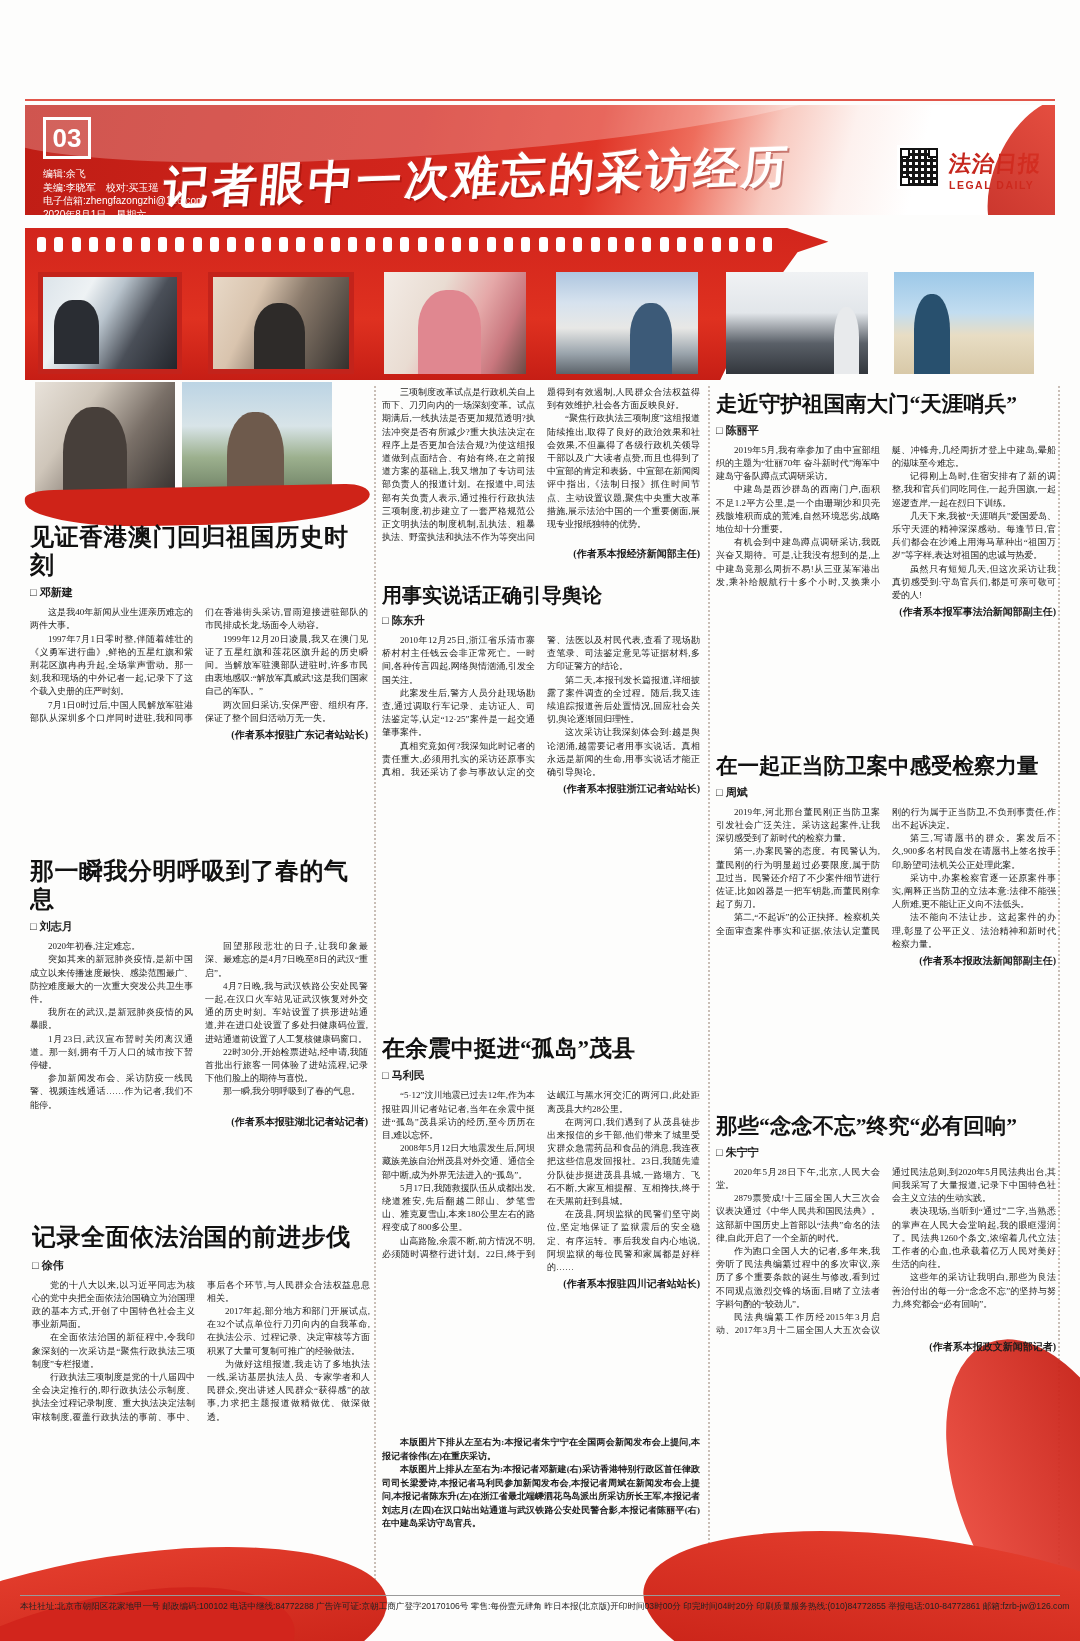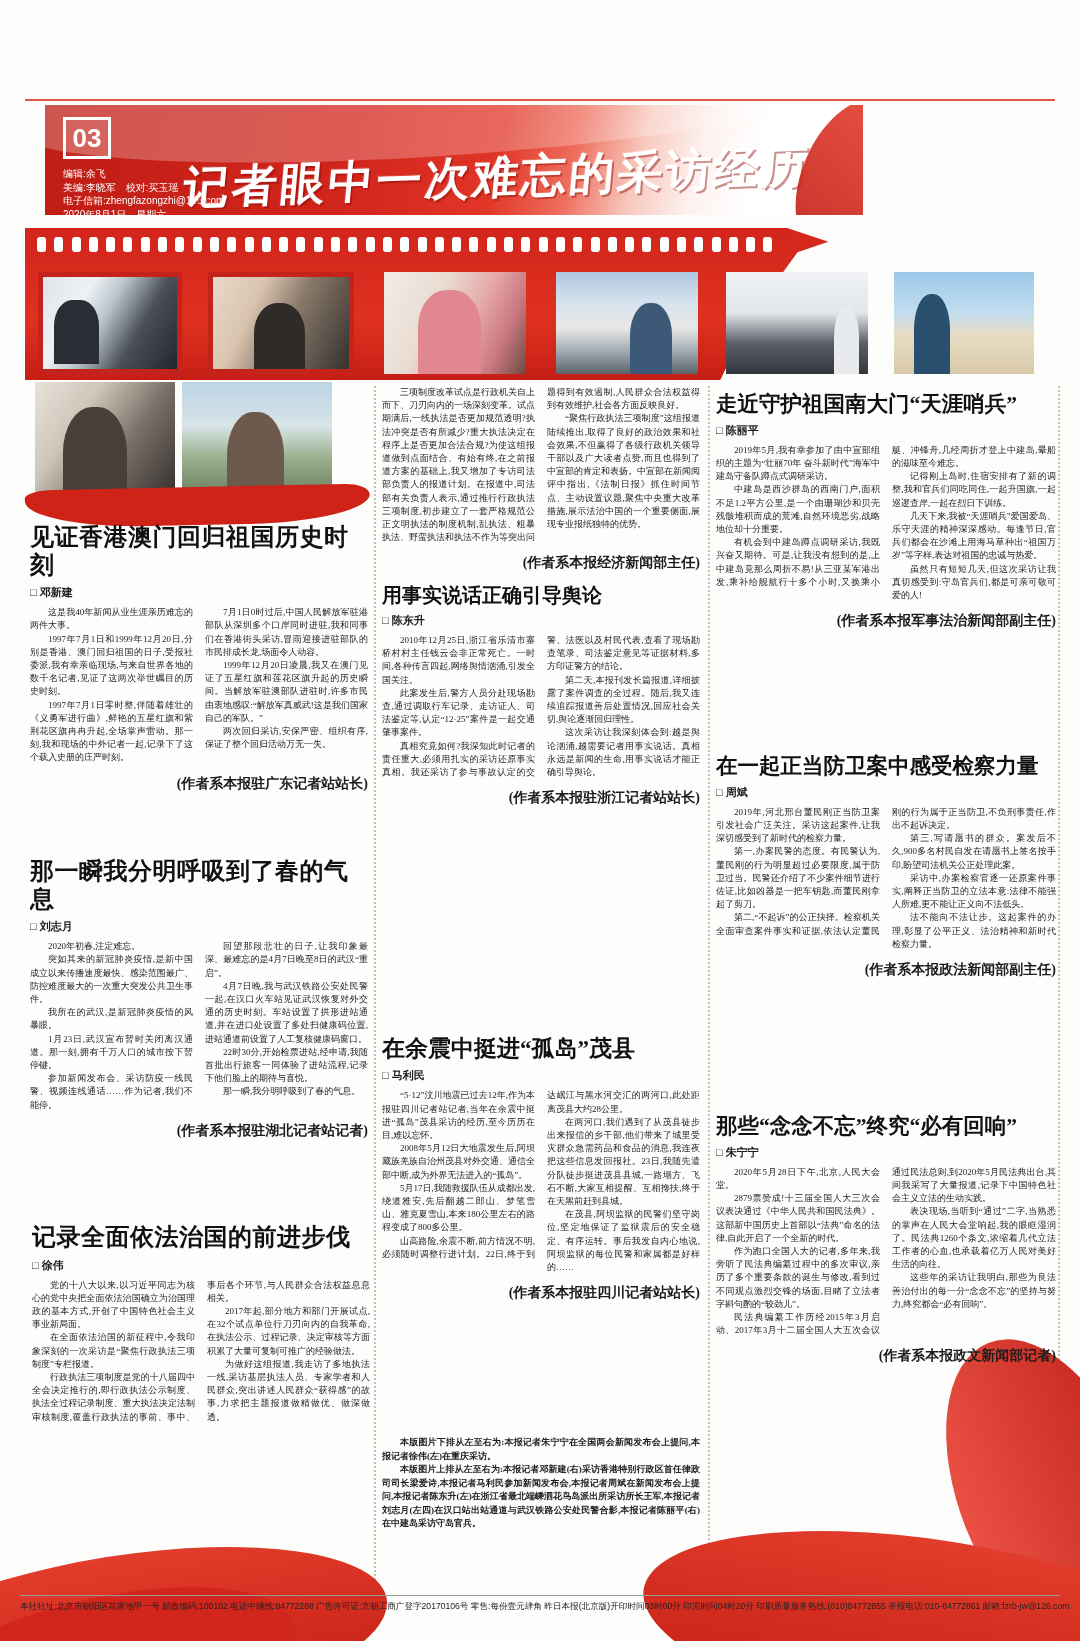--- a/index.html
+++ b/index.html
@@ -2,23 +2,23 @@
 <html><head>
 <meta charset="utf-8">
 <style>
   * { margin:0; padding:0; box-sizing:border-box; }
   html,body { background:#e8e6e2; }
   .page { position:relative; width:1080px; height:1641px; background:#fdfdfc; margin:0 auto;
           overflow:hidden; font-family:"Liberation Serif", serif; color:#1c1c1c; }
 
   
   .top-rule { position:absolute; left:25px; top:99px; width:1030px; height:2px; background:#e2564a; }
-  .banner { position:absolute; left:25px; top:105px; width:818px; height:110px;
+  .banner { position:absolute; left:25px; top:105px; width:1030px; height:110px;
     background:linear-gradient(104deg,#bf1d15 0%,#d2251c 38%,#e03527 55%,#ee6d5c 64%,#f8c9bf 72%,#fdf1ee 79%,#ffffff 86%);
-    overflow:hidden;margin-left:20px; }
+    overflow:hidden; }
   .banner::before { content:""; position:absolute; left:-40px; top:-70px; width:900px; height:120px;
     background:rgba(255,255,255,.25); border-radius:50%; transform:rotate(-4deg); }
   .banner::after { content:""; position:absolute; right:-30px; top:-10px; width:90px; height:160px;
     background:linear-gradient(200deg,#e8402f,#c01c13); border-radius:50%; transform:rotate(24deg); opacity:.9; }
   .page-num { position:absolute; left:18px; top:12px; width:48px; height:42px; border:3px solid #fff;
     color:#fff; font-size:26px; font-weight:bold; display:flex; align-items:center; justify-content:center;
     font-family:"Liberation Sans", sans-serif; background:rgba(255,255,255,.08); }
   .editor-info { position:absolute; left:18px; top:62px; color:#fff; font-size:10px; line-height:1.35;
     font-family:"Liberation Sans", sans-serif; white-space:nowrap; }
   .masthead-title { position:absolute; left:140px; top:42px; width:640px; color:#fff; font-size:45px;
@@ -69,21 +69,21 @@
 
   .art-block { position:absolute; overflow:hidden; z-index:2; }
   .art-block h2 { font-weight:900; color:#111; line-height:1.15; margin:4px 0 6px; }
   .hl-l { font-size:24px; letter-spacing:.5px; }
   .hl-c1 { font-size:20px; }
   .hl-c2 { font-size:23px; }
   .hl-r { font-size:21.5px; }
   .byline { font-size:11px; font-weight:bold; margin:2px 0 6px; font-family:"Liberation Sans", sans-serif; }
   .art { column-count:2; column-gap:12px; }
   .art p { font-size:9px; line-height:13.2px; text-align:justify; text-indent:2em; }
-  .attr { font-size:14px; font-weight:bold; text-align:right; margin-top:10px; }
+  .attr { font-size:10px; font-weight:bold; text-align:right; margin-top:3px; }
   .caption p { font-size:9px; line-height:13.5px; text-align:justify; text-indent:2em; font-weight:bold; color:#222; }
 
   
   .footer-rule { position:absolute; left:20px; top:1595px; width:1040px; height:1px; background:#9a9a9a; z-index:3; }
   .footer-text { position:absolute; left:20px; top:1601px; width:1040px; text-align:center; font-size:8.6px;
     color:#222; font-family:"Liberation Sans", sans-serif; z-index:3; white-space:nowrap; }
   .swoosh { position:absolute; z-index:1; background:linear-gradient(180deg,#e23c2c,#c51e14); border-radius:50%; }
   .sw-bl { left:-150px; bottom:-85px; width:540px; height:170px; transform:rotate(-9deg); }
   .sw-bl2 { left:-120px; bottom:-110px; width:420px; height:150px; transform:rotate(-14deg); background:#d2251c; }
   .sw-br { right:-160px; bottom:-90px; width:600px; height:190px; transform:rotate(9deg); }
@@ -177,21 +177,20 @@
   <div class="divider" style="left:374px;"></div>
   <div class="divider" style="left:708px;"></div>
   <div class="divider" style="left:1058px;"></div>
   <div class="blob"></div>
 
   <div class="art-block" style="left:30px;top:520px;width:338px;height:330px;">
     <h2 class="hl-l">见证香港澳门回归祖国历史时刻</h2>
     <div class="byline">□ 邓新建</div>
     <div class="art">
         <p>这是我40年新闻从业生涯亲历难忘的两件大事。</p>
-        <p>1997年7月1日和1999年12月20日,分别是香港、澳门回归祖国的日子,受报社委派,我有幸亲临现场,与来自世界各地的数千名记者,见证了这两次举世瞩目的历史时刻。</p>
         <p>1997年7月1日零时整,伴随着雄壮的《义勇军进行曲》,鲜艳的五星红旗和紫荆花区旗冉冉升起,全场掌声雷动。那一刻,我和现场的中外记者一起,记录下了这个载入史册的庄严时刻。</p>
         <p>7月1日0时过后,中国人民解放军驻港部队从深圳多个口岸同时进驻,我和同事们在香港街头采访,冒雨迎接进驻部队的市民排成长龙,场面令人动容。</p>
         <p>1999年12月20日凌晨,我又在澳门见证了五星红旗和莲花区旗升起的历史瞬间。当解放军驻澳部队进驻时,许多市民由衷地感叹:“解放军真威武!这是我们国家自己的军队。”</p>
         <p>两次回归采访,安保严密、组织有序,保证了整个回归活动万无一失。</p>
       </div>
     <p class="attr">(作者系本报驻广东记者站站长)</p>
   </div>
 
   <div class="art-block" style="left:30px;top:854px;width:338px;height:360px;">
     <h2 class="hl-l">那一瞬我分明呼吸到了春的气息</h2>

